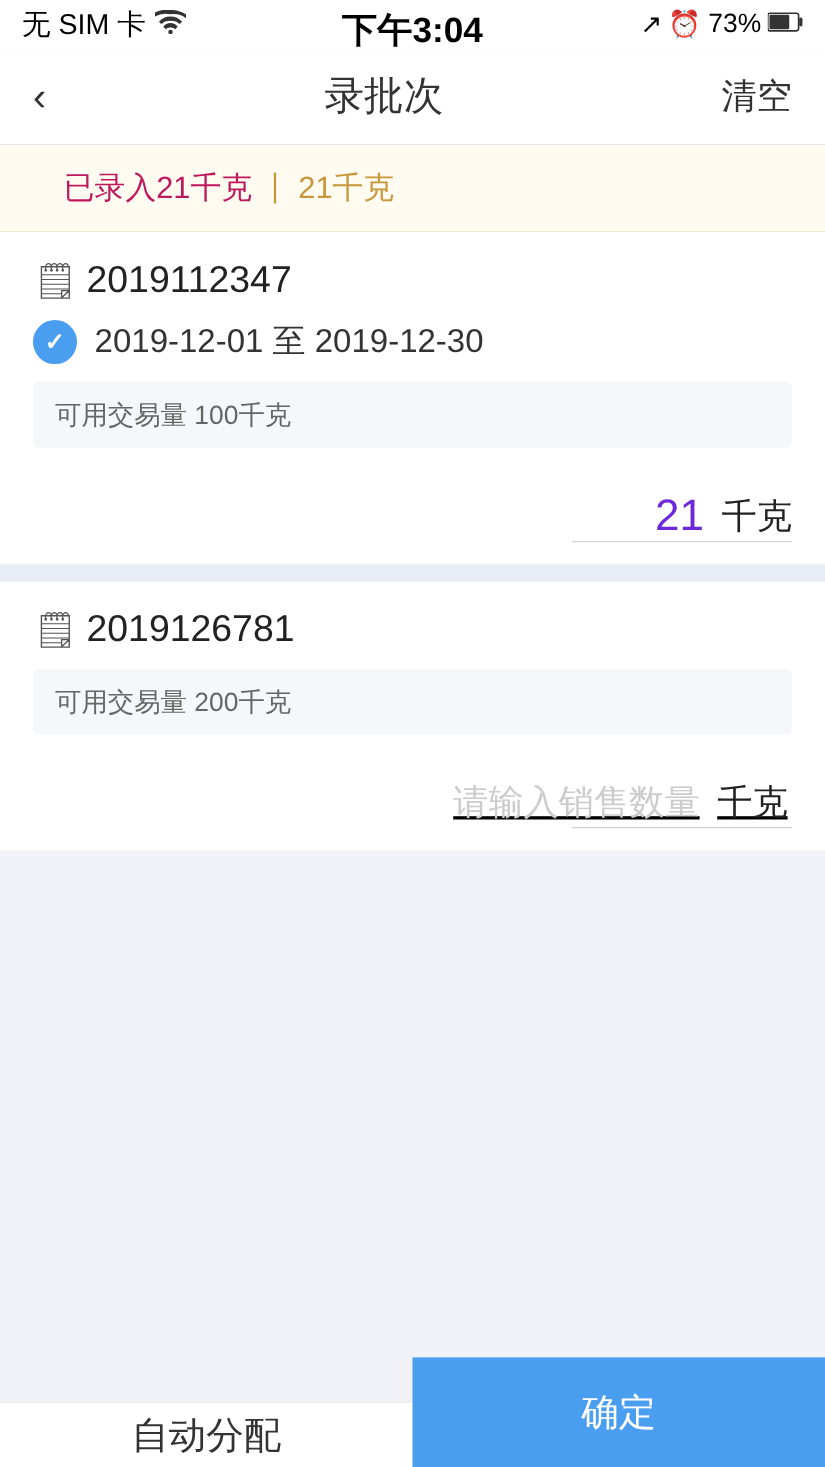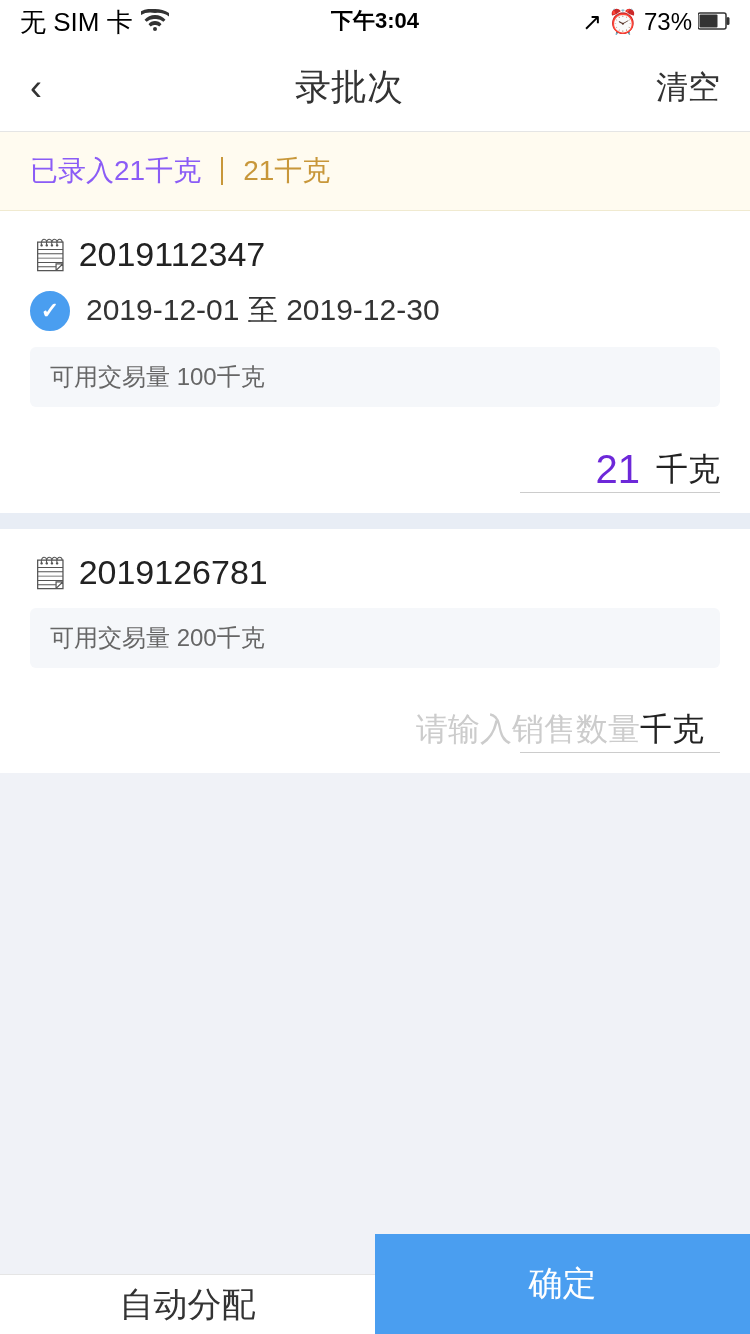--- a/index.html
+++ b/index.html
@@ -23,21 +23,21 @@
       padding: 0 20px;
       font-size: 28px;
     }
     .status-left {
       display: flex;
       align-items: center;
       gap: 8px;
       font-size: 26px;
     }
     .status-center {
-      font-size: 22px;
+      font-size: 32px;
       font-weight: 600;
       position: absolute;
       left: 50%;
       transform: translateX(-50%);
       top: 6px;
     }
     .status-right {
       display: flex;
       align-items: center;
       gap: 6px;
@@ -76,21 +76,22 @@
       width: 750px;
       background: #fffbf0;
       padding: 20px 30px;
       display: flex;
       align-items: center;
       gap: 20px;
       border-bottom: 1px solid #f0ead0;
     }
     .summary-label {
       font-size: 28px;
-      color: #8b5cf6;
+      color: #be185d;
+      margin-left: 28px;
     }
     .summary-divider {
       width: 2px;
       height: 28px;
       background: #c8973a;
     }
     .summary-value {
       font-size: 28px;
       color: #c8973a;
       font-weight: 500;
@@ -195,22 +196,24 @@
       width: 750px;
       height: 16px;
       background: #e8edf5;
     }
 
     
     .qty-placeholder-row {
       display: flex;
       align-items: center;
       justify-content: flex-end;
-      padding: 20px 46px 0;
-      background: #fff;
+      padding: 20px 34px 0;
+      gap: 16px;
+      background: #fff;
+      text-decoration: underline;
     }
     .qty-placeholder-text {
       font-size: 32px;
       color: #ccc;
     }
     .qty-underline-row2 {
       display: flex;
       justify-content: flex-end;
       padding: 0 30px 20px;
       background: #fff;

